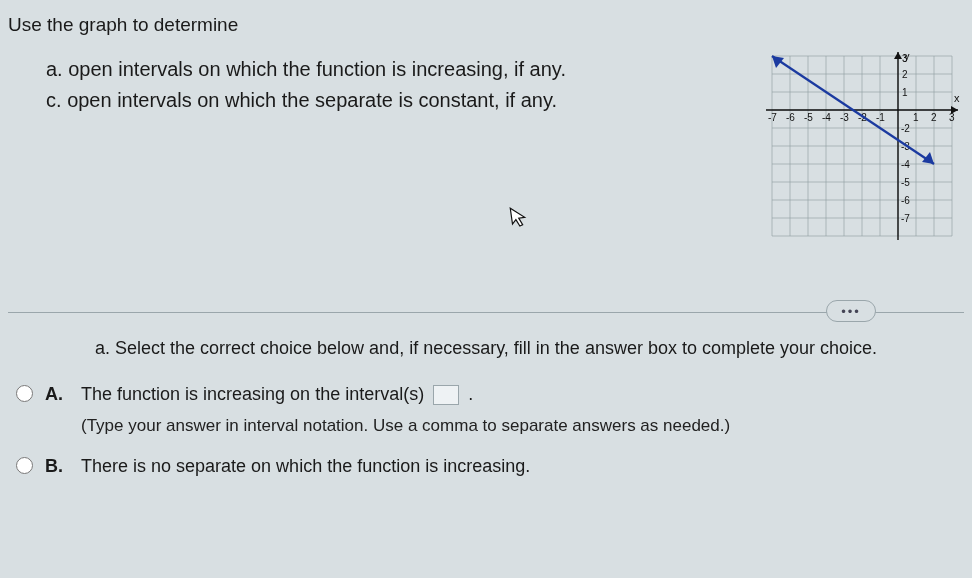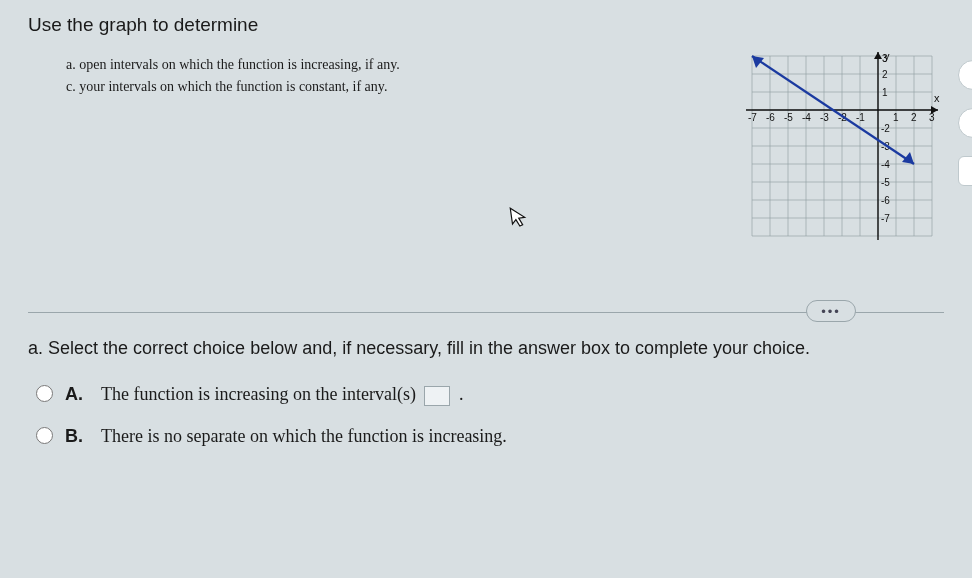--- a/index.html
+++ b/index.html
@@ -6,40 +6,39 @@
     body {
       font-family: Arial, Helvetica, sans-serif;
       background: #d8dfe2;
       width: 972px;
       height: 578px;
       overflow: hidden;
       position: relative;
       color: #1a1a1a;
     }
     .page {
-      padding: 14px 28px;
+      padding: 14px 8px;
       position: relative;
     }
     .title {
       font-size: 19px;
       font-weight: 400;
       margin-bottom: 14px;
     }
     .top-row {
       display: flex;
       align-items: flex-start;
       gap: 18px;
     }
     .statements {
       flex: 0 0 auto;
       padding-left: 38px;
       padding-top: 4px;
-      font-size: 14px;
+      font-size: 20px;
       line-height: 1.55;
-      font-family: Liberation Serif, serif;
     }
     .stmt { white-space: nowrap; }
     .label { font-weight: 400; }
     .graph-wrap {
       position: relative;
       margin-left: auto;
     }
     .graph {
       width: 210px;
       height: 210px;
@@ -92,39 +91,39 @@
       border-radius: 11px;
       background: #d8dfe2;
       display: flex;
       align-items: center;
       justify-content: center;
       color: #445;
       font-size: 13px;
       letter-spacing: 2px;
     }
     .question-a { font-size: 18px; line-height: 1.55; }
-    .q-intro { margin-bottom: 18px; }
+    .q-intro { margin-bottom: 18px; text-align: center; }
     .choice {
       display: flex;
       align-items: flex-start;
       gap: 12px;
       margin-bottom: 14px;
       padding-left: 8px;
     }
     .radio {
       width: 17px;
       height: 17px;
       margin-top: 4px;
       accent-color: #335;
     }
     .choice-label {
       font-weight: 700;
       min-width: 24px;
     }
-    .choice-body { flex: 1; font-family: Liberation Serif, serif; }
+    .choice-body { flex: 1; }
     .answer-box {
       display: inline-block;
       width: 26px;
       height: 20px;
       background: #eef2f4;
       border: 1px solid #9aa6ab;
       vertical-align: middle;
       margin: 0 4px;
     }
     .hint {
@@ -143,21 +142,21 @@
   <div class="title">Use the graph to determine</div>
 
   <div class="top-row">
     <div class="statements">
       <div class="stmt">
         <span class="label">a.</span>
         <span>open intervals on which the function is increasing, if any.</span>
       </div>
       <div class="stmt">
         <span class="label">c.</span>
-        <span>your intervals on which the function is constant, if any.</span>
+        <span>open intervals on which the separate is constant, if any.</span>
       </div>
     </div>
 
     <div class="graph-wrap">
       <svg class="graph" viewBox="0 0 210 210">
 
         <g stroke="#8d9aa0" stroke-width="0.6">
 
           <line x1="18" y1="6" x2="18" y2="186"></line>
             <line x1="36" y1="6" x2="36" y2="186"></line>
@@ -255,20 +254,21 @@
       <span>Select the correct choice below and, if necessary, fill in the answer box to complete your choice.</span>
     </div>
 
     <div class="choice">
       <input type="radio" name="qa" class="radio" style="">
       <span class="choice-label">A.</span>
       <div class="choice-body">
         <span>The function is increasing on the interval(s)</span>
         <span class="answer-box"></span>
         <span>.</span>
+        <div class="hint">(Type your answer in interval notation. Use a comma to separate answers as needed.)</div>
       </div>
     </div>
 
     <div class="choice">
       <input type="radio" name="qa" class="radio" style="">
       <span class="choice-label">B.</span>
       <div class="choice-body">
         <span>There is no separate on which the function is increasing.</span>
       </div>
     </div>

